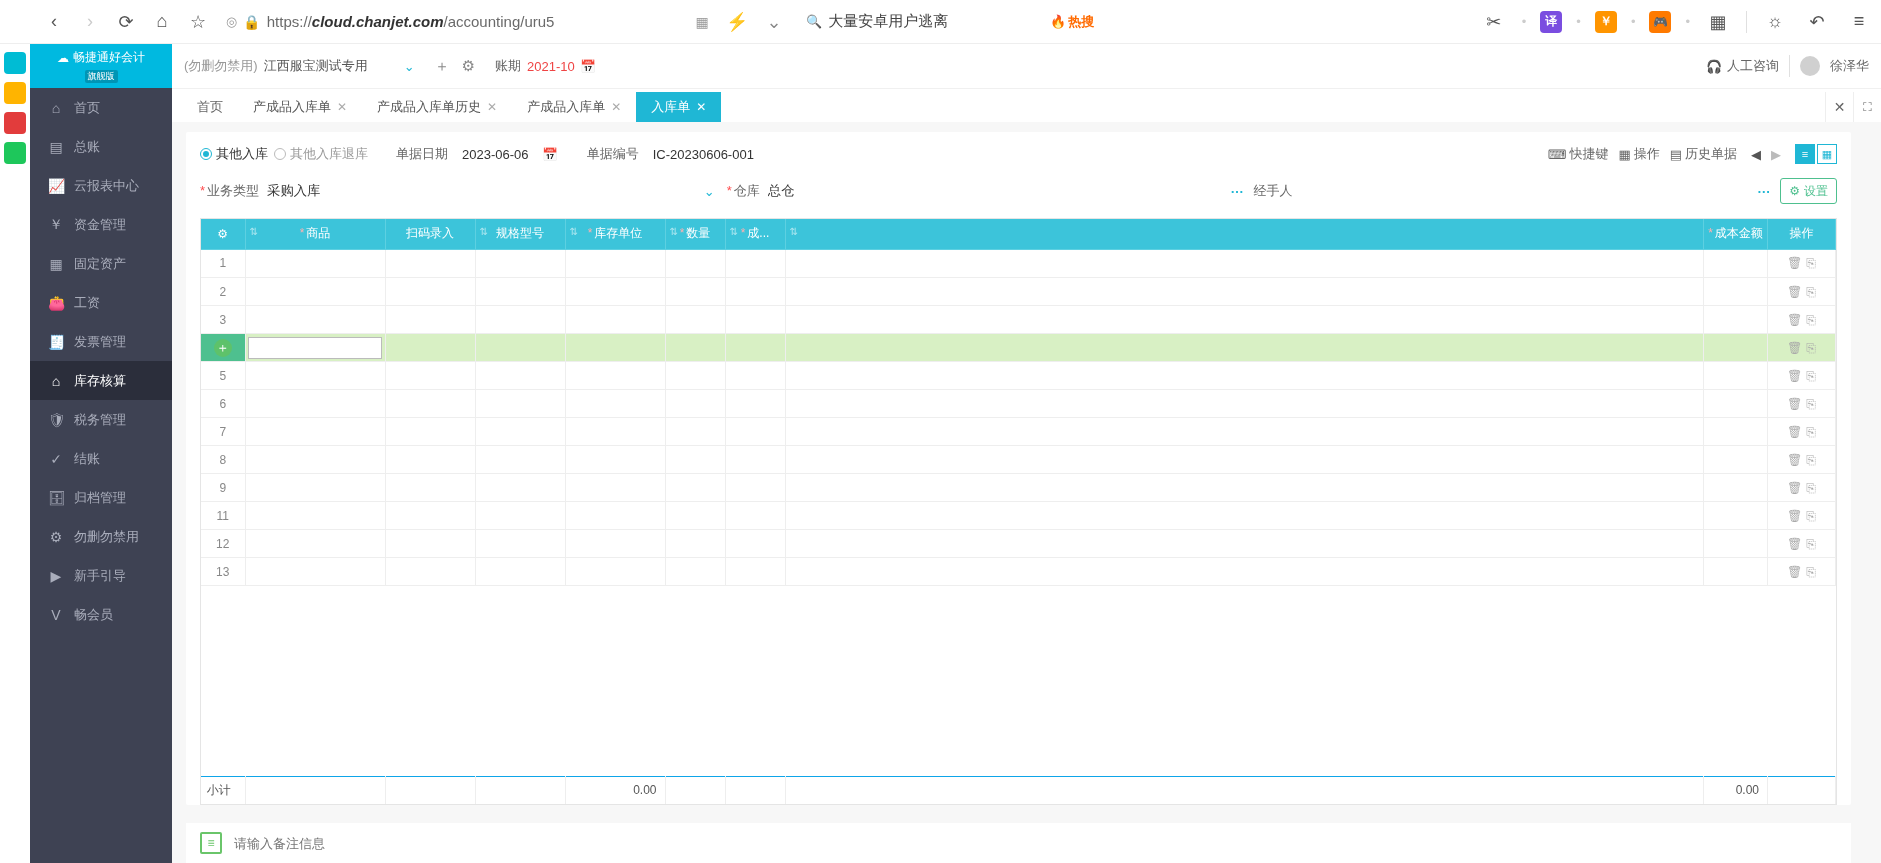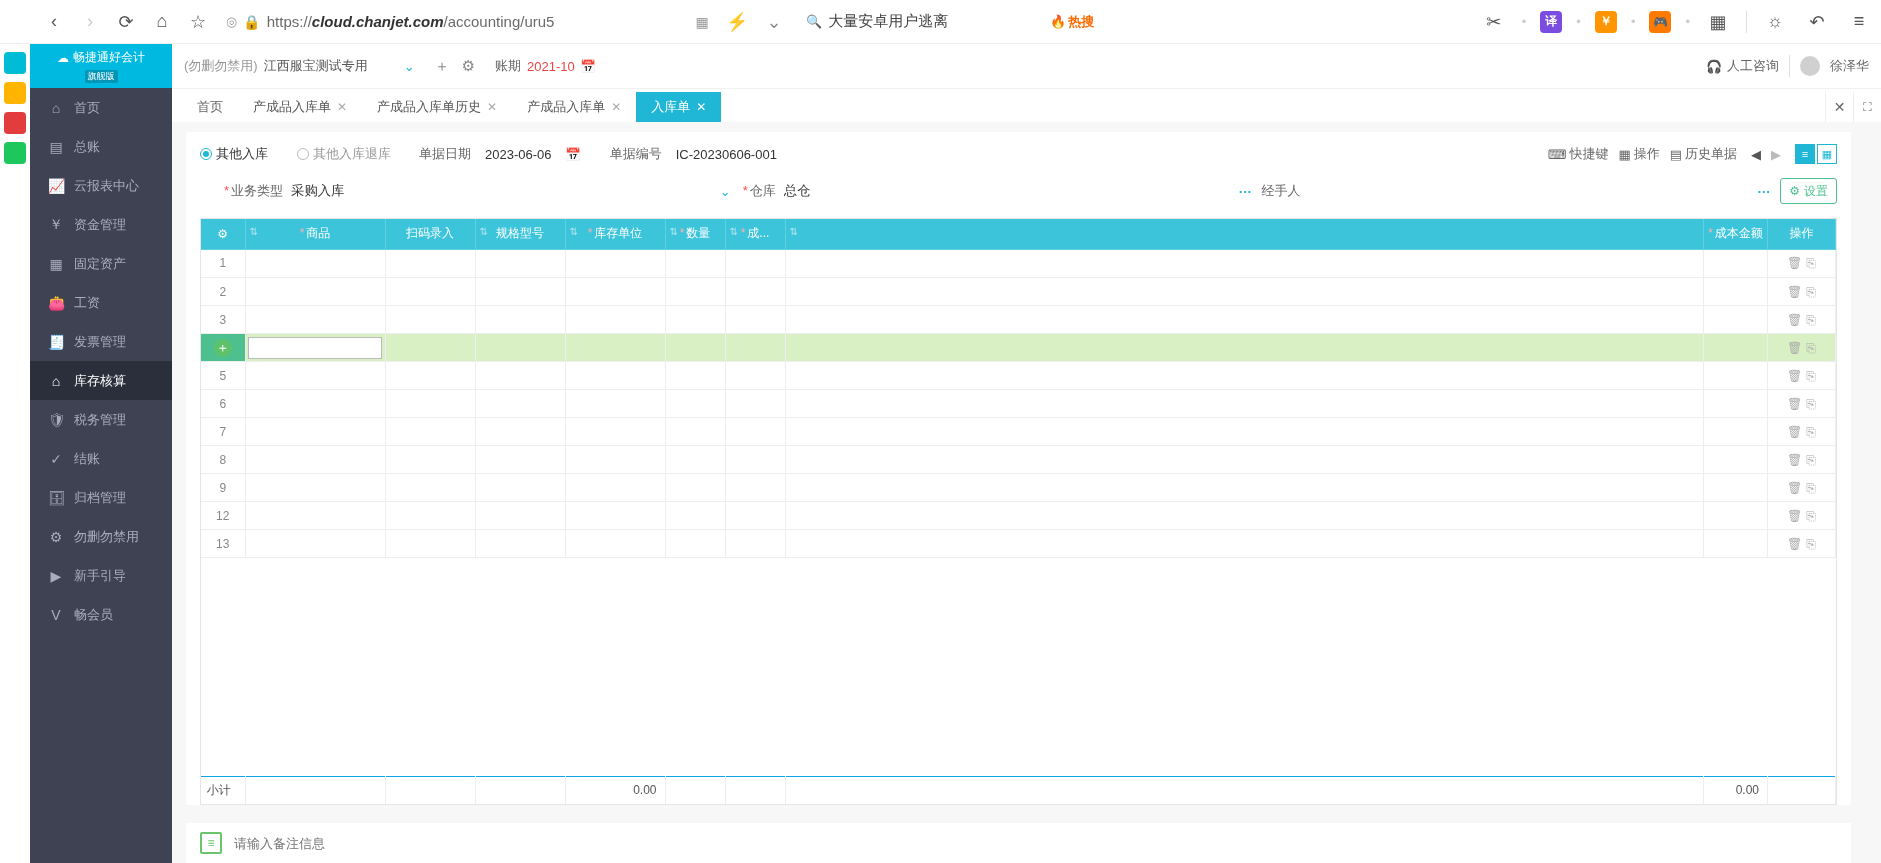--- a/index.html
+++ b/index.html
@@ -74,38 +74,38 @@
 .tab.active { background: #1fb7d5; color: #fff; }
 .tab.active .x { color: #fff; }
 .tabs-close-all { margin-left: auto; width: 28px; text-align: center; color: #666; cursor: pointer; font-size: 14px; border-left: 1px solid #eee; height: 30px; line-height: 30px; }
 .fullscreen-btn { width: 28px; text-align: center; color: #666; cursor: pointer; font-size: 12px; border-left: 1px solid #eee; height: 30px; line-height: 30px; }
 
 
 .card { margin: 10px 30px 10px 14px; background: #fff; border-radius: 2px; padding: 12px 14px 0; display: flex; flex-direction: column; flex: 1; min-height: 0; }
 
 
 .doc-line { display: flex; align-items: center; gap: 14px; font-size: 13px; }
-.radio-grp { display: flex; gap: 29px; }
+.radio-grp { display: flex; gap: 6px; }
 .radio-opt { display: flex; align-items: center; gap: 4px; cursor: pointer; }
 .rdot { width: 12px; height: 12px; border: 1px solid #bbb; border-radius: 50%; display: inline-flex; align-items: center; justify-content: center; }
 .rdot.on { border-color: #1fb7d5; }
 .rdot.on::after { content: ""; width: 6px; height: 6px; background: #1fb7d5; border-radius: 50%; }
 .doc-dt-lbl { color: #666; margin-left: 14px; }
 .doc-dt-val { color: #333; }
 .doc-actions { margin-left: auto; display: flex; align-items: center; gap: 10px; color: #666; }
 .doc-actions .da { display: flex; align-items: center; gap: 3px; cursor: pointer; }
 .pager { display: flex; align-items: center; gap: 2px; }
 .pager .pg { width: 18px; height: 18px; display: flex; align-items: center; justify-content: center; color: #bbb; }
 .pager .pg.enabled { color: #555; }
 .vmodes { display: flex; gap: 2px; }
 .vmode { width: 20px; height: 20px; display: flex; align-items: center; justify-content: center; border: 1px solid #1fb7d5; color: #1fb7d5; font-size: 11px; }
 .vmode.on { background: #1fb7d5; color: #fff; }
 
 
-.form-line { display: flex; align-items: center; margin-top: 14px; gap: 12px; margin-left: 24px; }
+.form-line { display: flex; align-items: center; margin-top: 14px; gap: 12px; }
 .req::before { content: "*"; color: #ff4d4f; margin-right: 2px; }
 .f-lbl { color: #666; }
 .f-input { min-width: 260px; height: 26px; border: none; outline: none; color: #333; background: transparent; }
 .f-extra-ic { color: #1fb7d5; }
 .f-cell { flex: 1; display: flex; align-items: center; gap: 8px; position: relative; }
 .f-trigger { color: #1fb7d5; font-weight: bold; letter-spacing: -2px; cursor: pointer; }
 .settings-btn { margin-left: auto; border: 1px solid #4ec08f; color: #4ec08f; height: 26px; padding: 0 8px; border-radius: 3px; display: flex; align-items: center; gap: 4px; font-size: 12px; cursor: pointer; background: #fff; }
 
 
 .tbl-wrap { margin-top: 14px; border: 1px solid #e5e5e5; display: flex; flex-direction: column; flex: 1; min-height: 0; }
@@ -533,20 +533,32 @@
                   <td></td>
                   <td></td>
                   <td></td>
                   <td></td>
                   <td></td>
                   <td></td>
                   <td></td>
                   <td class="ops"><span class="op">🗑</span><span class="op">⎘</span></td>
                 </tr>
                 <tr>
+                  <td>11</td>
+                  <td></td>
+                  <td></td>
+                  <td></td>
+                  <td></td>
+                  <td></td>
+                  <td></td>
+                  <td></td>
+                  <td></td>
+                  <td class="ops"><span class="op">🗑</span><span class="op">⎘</span></td>
+                </tr>
+                <tr>
                   <td>12</td>
                   <td></td>
                   <td></td>
                   <td></td>
                   <td></td>
                   <td></td>
                   <td></td>
                   <td></td>
                   <td></td>
                   <td class="ops"><span class="op">🗑</span><span class="op">⎘</span></td>

